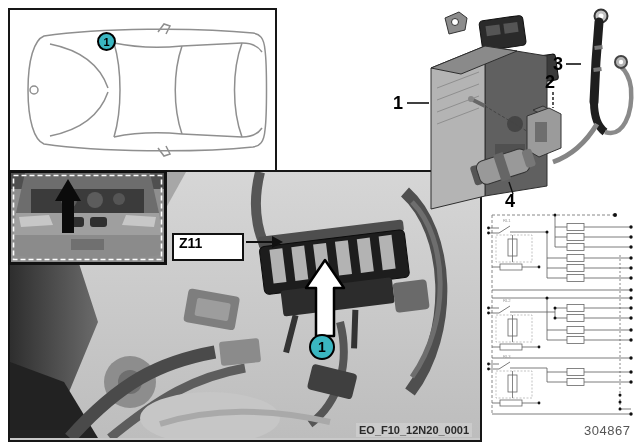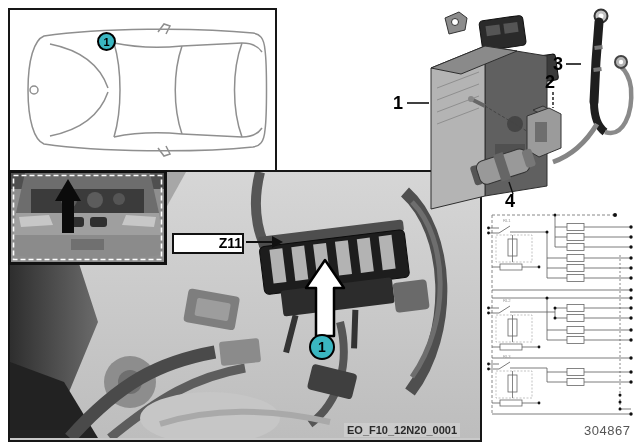--- a/index.html
+++ b/index.html
@@ -9,27 +9,27 @@
   .car-panel{left:8px;top:8px;width:269px;height:164px;border:2px solid #161616;}
   .photo-panel{left:8px;top:170px;width:474px;height:272px;border:2px solid #161616;background:#c9c9c9;}
   .inset{position:absolute;left:8px;top:170px;width:159px;height:95px;box-sizing:border-box;
          border:3px solid #121212;background:#9a9a9a;z-index:5;}
   svg{display:block;}
   .callout{position:absolute;border-radius:50%;background:#3ab6c1;border:2px solid #000;
            color:#000;font-weight:bold;display:flex;align-items:center;justify-content:center;
            z-index:8;box-sizing:content-box;}
   .callout.sm{width:15px;height:15px;font-size:11px;}
   .callout.lg{width:22px;height:22px;font-size:14px;}
-  .zbox{position:absolute;left:172px;top:233px;width:72px;height:21px;background:#fff;
+  .zbox{position:absolute;left:172px;top:233px;width:72px;height:28px;background:#fff;
         border:2px solid #111;box-sizing:border-box;font-weight:bold;font-size:14px;
-        line-height:17px;padding-left:5px;z-index:7;text-align:right;}
+        line-height:17px;padding-left:5px;z-index:7;}
   .z-line{position:absolute;left:246px;top:241px;width:28px;height:2px;background:#111;z-index:7;}
   .z-head{position:absolute;left:272px;top:236px;width:0;height:0;border-left:11px solid #111;
           border-top:6px solid transparent;border-bottom:6px solid transparent;z-index:7;}
-  .photo-code{position:absolute;left:344px;top:423px;font-size:11px;font-weight:bold;color:#2a2a2a;
+  .photo-code{position:absolute;left:356px;top:423px;font-size:11px;font-weight:bold;color:#2a2a2a;
               background:rgba(206,206,206,.85);padding:0 3px;line-height:14px;z-index:7;}
   .doc-number{position:absolute;left:584px;top:423px;font-size:13px;color:#555;letter-spacing:.5px;}
   .parts-svg{position:absolute;left:385px;top:4px;}
   .schematic-svg{position:absolute;left:487px;top:210px;}
   .plabel{font-weight:bold;font-size:18px;fill:#000;}
 </style>
 </head>
 <body>
 
 <div class="stage">

